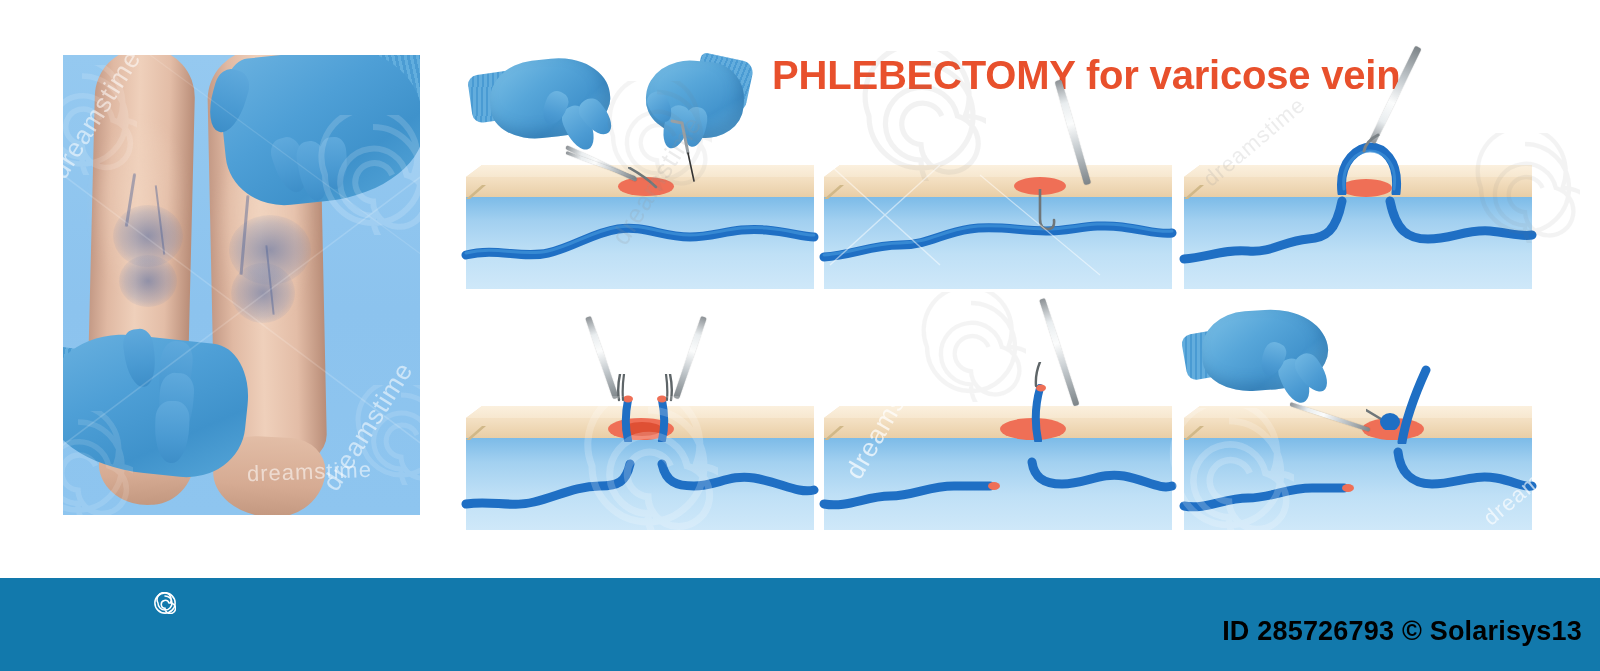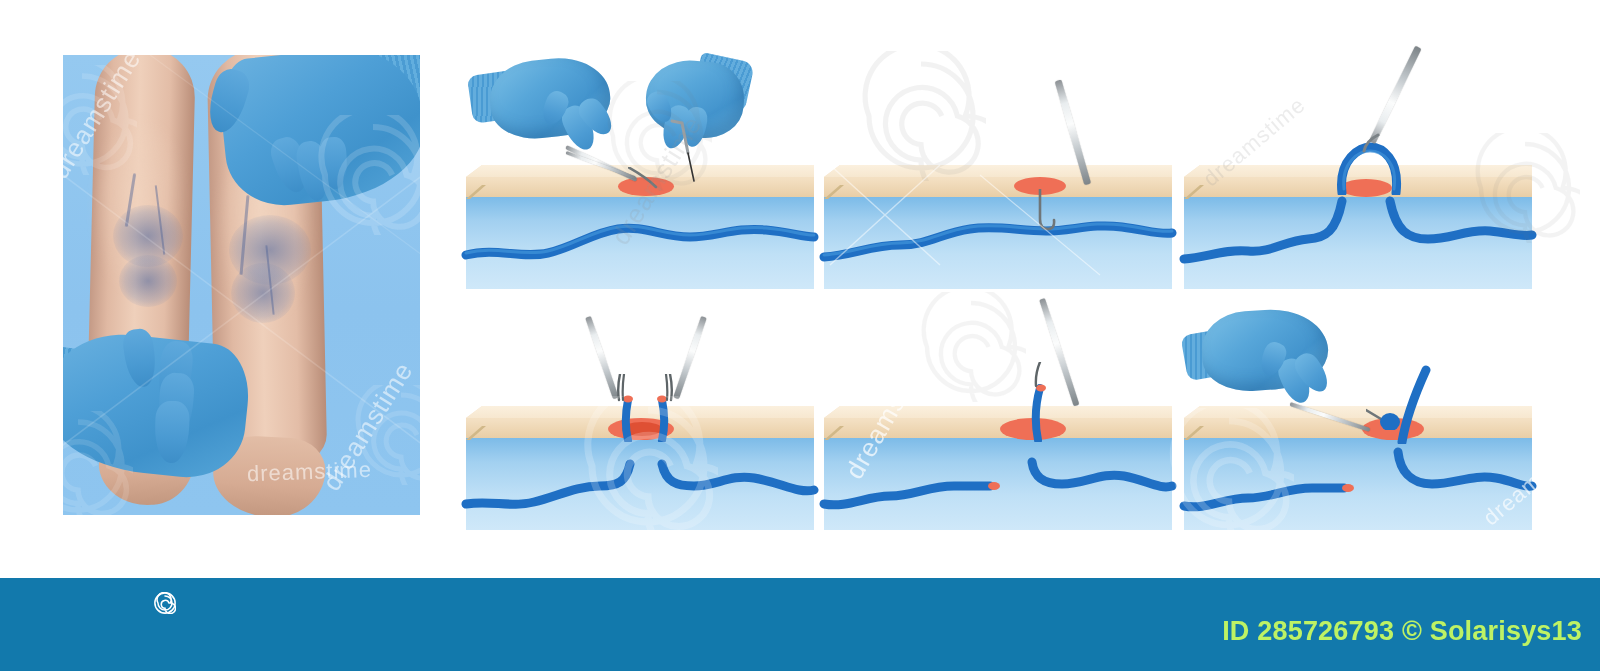--- a/index.html
+++ b/index.html
@@ -258,21 +258,21 @@
   }
   #footer-spiral {
     position: absolute;
     left: 154px;
     top: 14px;
   }
   #footer-credit {
     position: absolute;
     right: 18px;
     top: 38px;
-    color: #bef264;
+    color: #000000;
     font-size: 27px;
     font-weight: bold;
     letter-spacing: 0.2px;
   }
 </style>
 </head>
 <body>
 
 <div id="stage">
 
@@ -330,20 +330,23 @@
     <div class="wm-text" style="left:-40px;top:44px;transform:rotate(-58deg);">dreamstime</div>
     <div class="wm-text" style="left:232px;top:356px;transform:rotate(-58deg);">dreamstime</div>
     <div class="wm-text" style="left:184px;top:404px;transform:rotate(-2deg);font-size:22px;">dreamstime</div>
     <svg class="wm-x" style="left:0;top:0;" width="357" height="460">
       <line x1="-40" y1="90" x2="400" y2="420" stroke="#ffffff" stroke-width="1.5" opacity=".45"></line>
       <line x1="-40" y1="420" x2="400" y2="90" stroke="#ffffff" stroke-width="1.5" opacity=".45"></line>
       <line x1="60" y1="-20" x2="400" y2="230" stroke="#ffffff" stroke-width="1.2" opacity=".35"></line>
     </svg>
   </div>
 
+  <div id="title">
+    <span>PHLEBECTOMY</span><span class="light"> for varicose vein</span>
+  </div>
 
   <div class="panel p1">
 
     <div class="tissue" style="top:120px;">
       <div class="tissue-sub"></div>
       <div class="tissue-skin"></div>
       <div class="tissue-skin-top"></div>
       <div class="tissue-sub-bevel"></div>
 
       <div class="vein" style="left:0;top:32px;">

